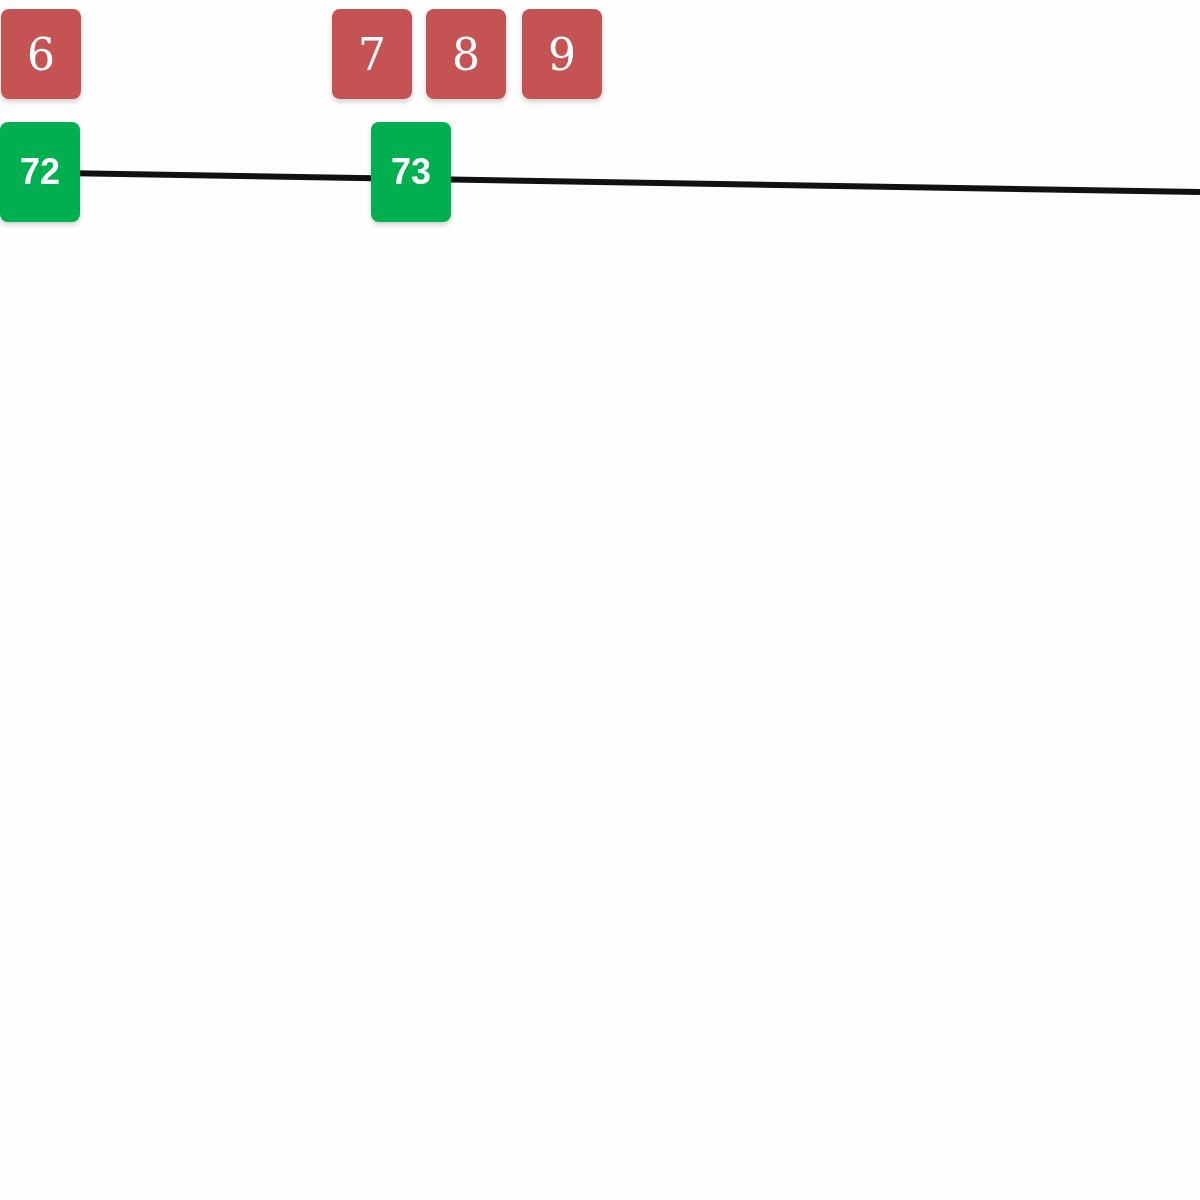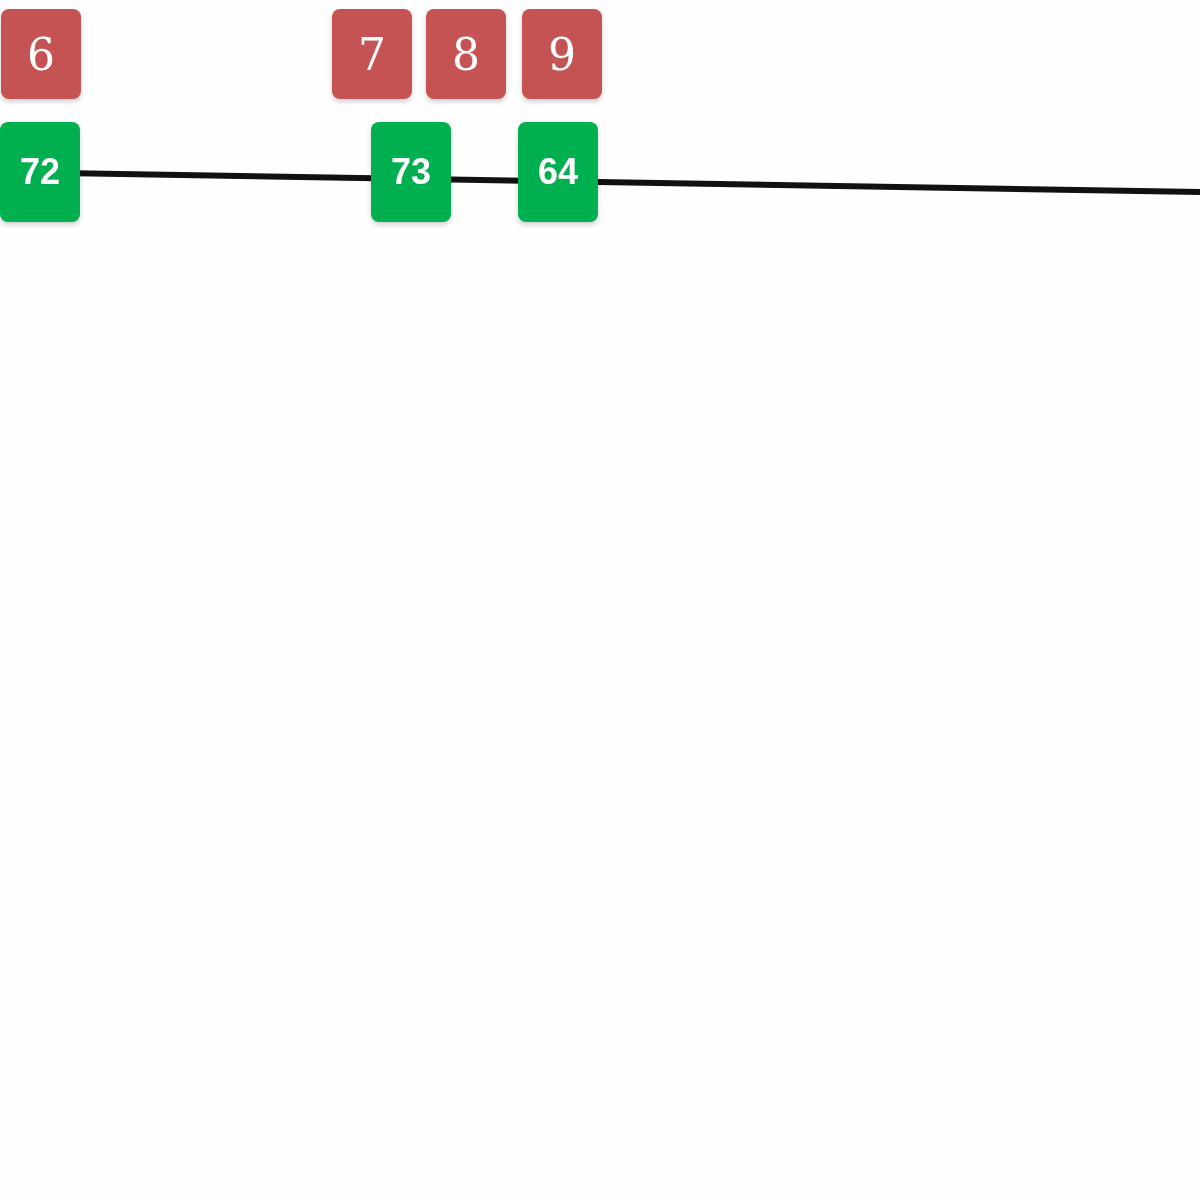--- a/index.html
+++ b/index.html
@@ -59,14 +59,13 @@
 
   <div class="node red" style="left:1px; top:9px;">6</div>
   <div class="node green" style="left:0px; top:122px;">72</div>
 
   <div class="node red" style="left:332px; top:9px;">7</div>
   <div class="node green" style="left:333px; top:122px;margin-left:38px;">73</div>
 
   <div class="node red" style="left:426px; top:9px;">8</div>
 
   <div class="node red" style="left:522px; top:9px;">9</div>
-  <div class="node green" style="left:518px; top:122px;">64</div>
 </div>
 
 </body></html>

